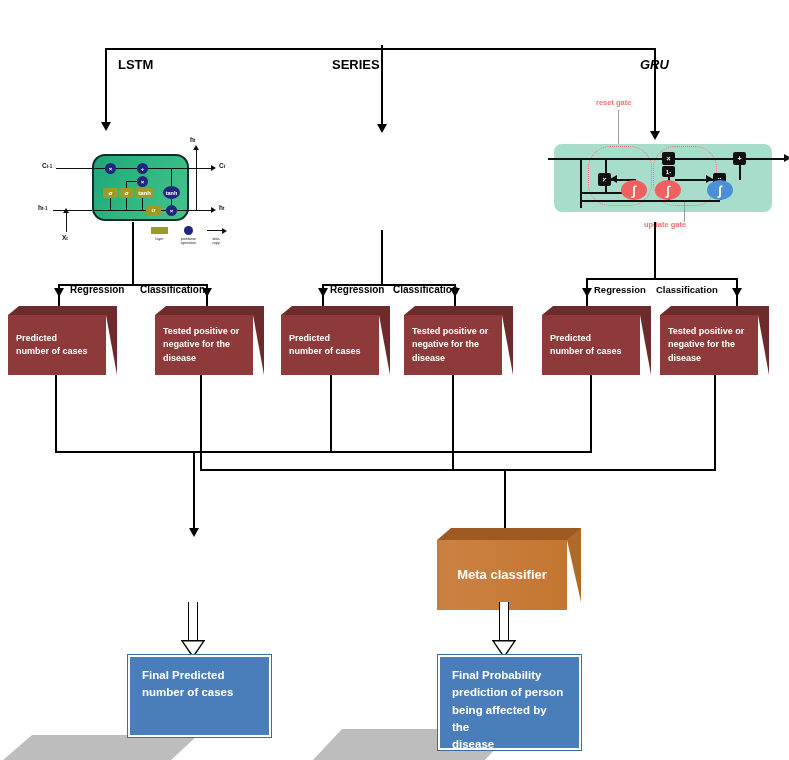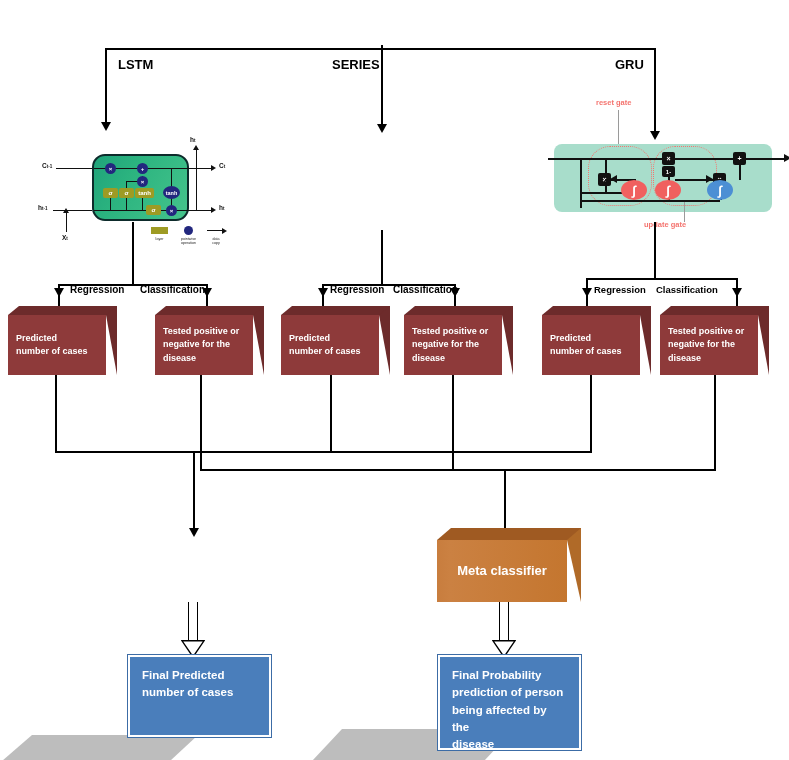--- a/index.html
+++ b/index.html
@@ -86,21 +86,21 @@
   <div class="arrowdown" style="left:101px;top:122px;"></div>
 
   <div class="ln vline" style="left:381px;top:48px;height:78px;"></div>
   <div class="arrowdown" style="left:377px;top:124px;"></div>
 
   <div class="ln vline" style="left:654px;top:48px;height:85px;"></div>
   <div class="arrowdown" style="left:650px;top:131px;"></div>
 
   <span class="lbl" style="left:118px;top:57px;font-size:13px;">LSTM</span>
   <span class="lbl" style="left:332px;top:57px;font-size:13px;">SERIES</span>
-  <span class="lbl" style="left:615px;top:57px;font-size:13px;">GRU</span>
+  <span class="lbl" style="left:640px;top:57px;font-size:13px;font-style:italic;">GRU</span>
 
   <div class="lstm" style="left:38px;top:148px;width:200px;height:105px;">
 
     <div class="wire h" style="left:18px;top:20px;width:36px;"></div>
     <div class="wire h" style="left:15px;top:62px;width:39px;"></div>
     <div class="wire v" style="left:28px;top:62px;height:22px;"></div>
     <div class="tinyarrow" style="left:25px;top:60px;border-left:3px solid transparent;border-right:3px solid transparent;border-bottom:5px solid #111;"></div>
 
     <div class="tiny" style="left:4px;top:14px;">C<span style="font-size:4.5px;">t-1</span></div>
     <div class="tiny" style="left:0px;top:56px;">h<span style="font-size:4.5px;">t-1</span></div>
@@ -287,21 +287,21 @@
   <div class="ln vline" style="left:452px;top:375px;height:96px;"></div>
   <div class="ln vline" style="left:714px;top:375px;height:96px;"></div>
   <div class="ln hline" style="left:200px;top:469px;width:516px;"></div>
 
   <div class="ln vline" style="left:193px;top:451px;height:79px;"></div>
   <div class="arrowdown" style="left:189px;top:528px;"></div>
   <div class="ln vline" style="left:504px;top:469px;height:61px;"></div>
   <div class="arrowdown" style="left:500px;top:528px;"></div>
 
 
-  <div class="box3d orange" style="left:437px;top:540px;width:130px;height:62px;">
+  <div class="box3d orange" style="left:437px;top:540px;width:130px;height:70px;">
     <div class="top" style="left:0;top:-12px;border-width:0 0 12px 14px;width:130px;"></div>
     <div class="side" style="right:-14px;top:-12px;border-width:12px 14px 62px 0;"></div>
     <div class="face" style="justify-content:center;">
       <span class="txt" style="font-size:13px;">Meta classifier</span>
     </div>
   </div>
 
   <div class="blockarrow" style="left:181px;top:602px;width:24px;height:56px;">
     <div class="shaft" style="height:40px;"></div>
     <div class="head" style="top:38px;">

